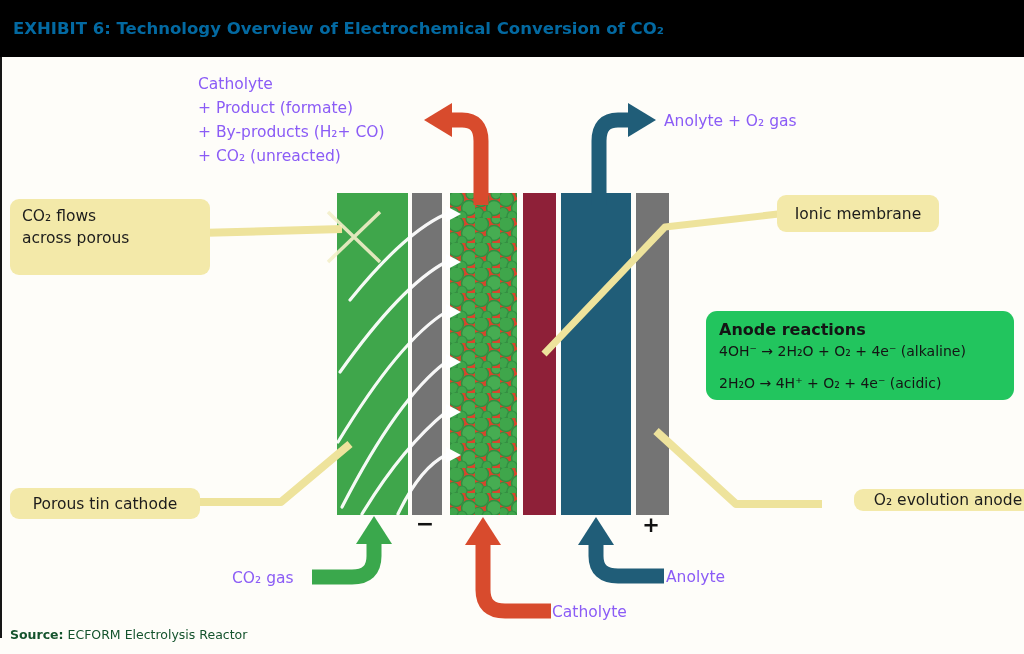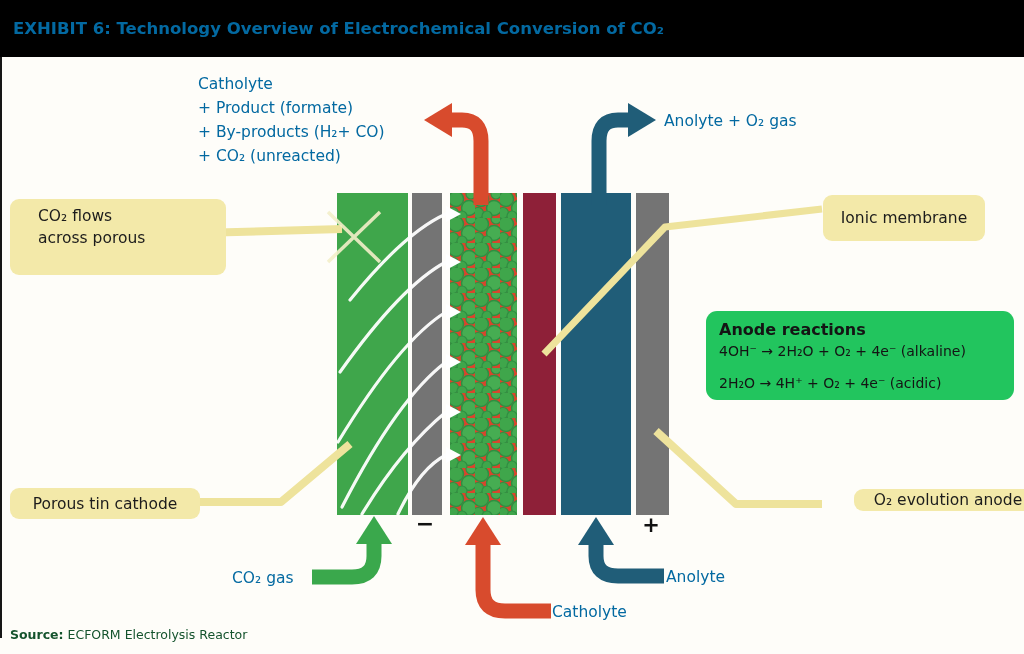--- a/index.html
+++ b/index.html
@@ -2,21 +2,21 @@
 <html><head>
 <meta charset="utf-8">
 <style>
   html,body{margin:0;padding:0;}
   body{font-family:"DejaVu Sans","Liberation Sans",sans-serif;}
   #canvas{position:relative;width:1024px;height:654px;background:#fefdf9;overflow:hidden;}
   .abs{position:absolute;}
   #header-bar{left:0;top:0;width:1024px;height:57px;background:#000;z-index:3;}
   #header-title{color:#0369a1;font-weight:bold;font-size:16.5px;line-height:57px;padding-left:13px;white-space:nowrap;}
   #left-frame-line{left:0;top:57px;width:2px;height:581px;background:#161616;z-index:1;}
-  .txt{color:#0369a1;font-size:15.5px;line-height:24px;white-space:nowrap;z-index:2;}
+  .txt{color:#8b5cf6;font-size:15.5px;line-height:24px;white-space:nowrap;z-index:2;}
   .callout{background:#f3e9a9;border-radius:9px;color:#1c1c1c;font-size:15.5px;z-index:2;white-space:nowrap;}
   .callout.center{display:flex;align-items:center;justify-content:center;}
   .rxn-box{border-radius:11px;color:#141414;z-index:2;padding:9px 13px;}
   .rxn-title{font-weight:bold;font-size:16px;white-space:nowrap;}
   .rxn-line{font-size:14px;margin-top:13px;white-space:nowrap;}
   #cathode-box{background:#f4b193;}
   #anode-box{background:#22c55e;}
   .sign{font-weight:bold;color:#111;z-index:2;}
   #source-line{left:10px;top:627px;font-size:12.5px;color:#14532d;z-index:2;white-space:nowrap;}
   #source-line .lbl{font-weight:bold;}
@@ -106,26 +106,26 @@
 
   <div class="abs txt" style="left:198px;top:72px;">
     <div>Catholyte</div>
     <div>+ Product (formate)</div>
     <div>+ By-products (H₂+ CO)</div>
     <div>+ CO₂ (unreacted)</div>
   </div>
 
   <div class="abs txt" style="left:664px;top:109px;">Anolyte + O₂ gas</div>
 
-  <div class="abs callout" style="left:10px;top:199px;width:188px;height:70px;padding:6px 0 0 28px;line-height:22px;">
+  <div class="abs callout" style="left:10px;top:199px;width:188px;height:70px;padding:6px 0 0 12px;line-height:22px;">
     <div>CO₂ flows</div>
     <div>across porous</div>
   </div>
 
-  <div class="abs callout center" style="left:823px;top:195px;width:162px;height:46px;">Ionic membrane</div>
+  <div class="abs callout center" style="left:777px;top:195px;width:162px;height:37px;">Ionic membrane</div>
 
   <div class="abs callout center" style="left:10px;top:488px;width:190px;height:31px;">Porous tin cathode</div>
 
   <div class="abs callout center" style="left:854px;top:489px;width:188px;height:22px;">O₂ evolution anode</div>
 
 
   <div id="anode-box" class="abs rxn-box" style="left:706px;top:311px;width:282px;">
     <div class="rxn-title">Anode reactions</div>
     <div class="rxn-line" style="margin-top:4px;">4OH⁻ → 2H₂O + O₂ + 4e⁻ (alkaline)</div>
     <div class="rxn-line" style="margin-top:16px;">2H₂O → 4H⁺ + O₂ + 4e⁻ (acidic)</div>

